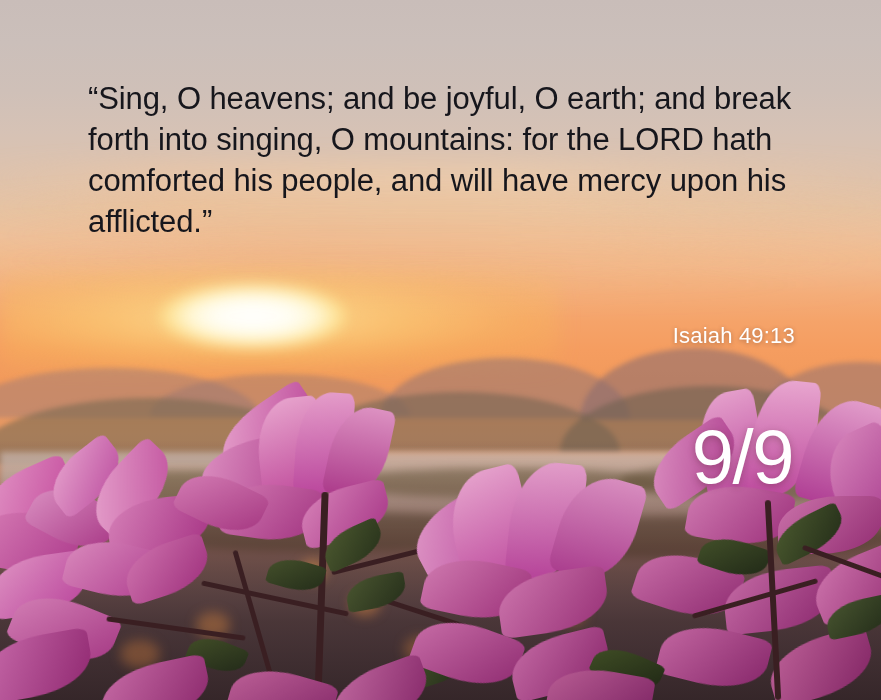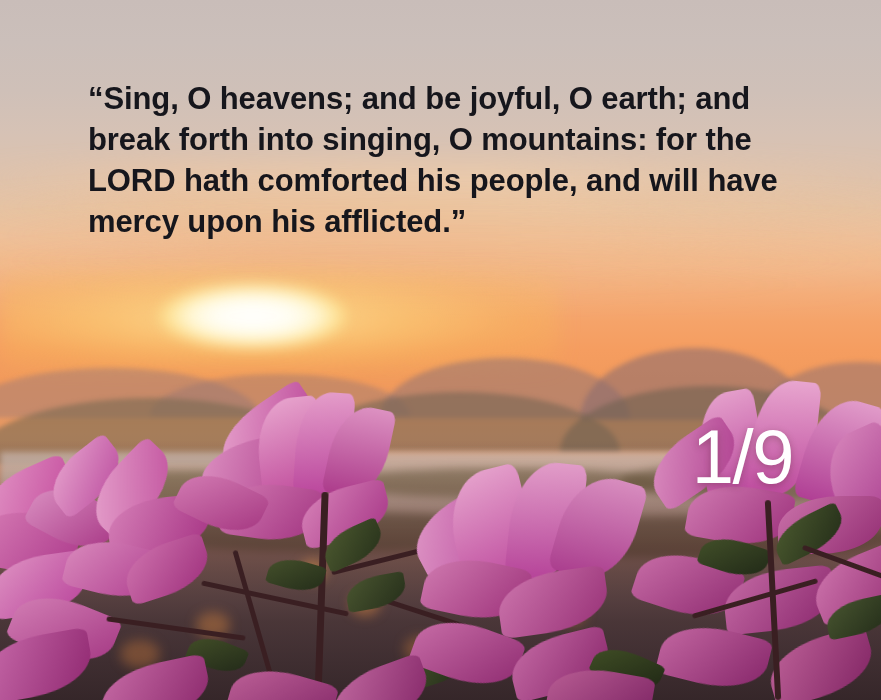--- a/index.html
+++ b/index.html
@@ -175,21 +175,21 @@
   .verse {
     position: absolute;
     left: 88px;
     top: 78px;
     width: 720px;
     font-size: 31px;
     line-height: 41px;
     letter-spacing: -0.1px;
     color: #16161c;
     font-family: "Liberation Sans", sans-serif;
-    font-weight: 700;
+    font-weight: 400;
     white-space: pre-line;
   }
   .citation {
     position: absolute;
     right: 86px;
     top: 322px;
     font-size: 22px;
     line-height: 28px;
     color: #ffffff;
     letter-spacing: .2px;
@@ -337,18 +337,19 @@
     <div class="stem" style="left:800px;top:560px;width:90px;height:5px;transform:rotate(20deg);"></div>
 
     <div class="bract" style="left:100px;top:664px;width:110px;height:56px;background:linear-gradient(130deg,#c76ca6,#8a276b);transform:rotate(-12deg);"></div>
     <div class="bract" style="left:230px;top:672px;width:104px;height:54px;background:linear-gradient(136deg,#bf6399,#7e2263);transform:rotate(16deg);"></div>
     <div class="bract" style="left:330px;top:668px;width:100px;height:54px;background:linear-gradient(128deg,#c26ba1,#842668);transform:rotate(-20deg);"></div>
     <div class="bract" style="left:548px;top:670px;width:104px;height:54px;background:linear-gradient(134deg,#ba5f95,#792060);transform:rotate(10deg);"></div>
   </div>
 
   <div class="verse">“Sing, O heavens; and be joyful, O earth; and break forth into singing, O mountains: for the LORD hath comforted his people, and will have mercy upon his afflicted.”</div>
 
+  <div class="citation">Isaiah 49:13</div>
 
   <div class="datebox">
-    <div class="daynum">1/9</div>
+    <div class="daynum">9/9</div>
   </div>
 
 </div>
 
 </body></html>

